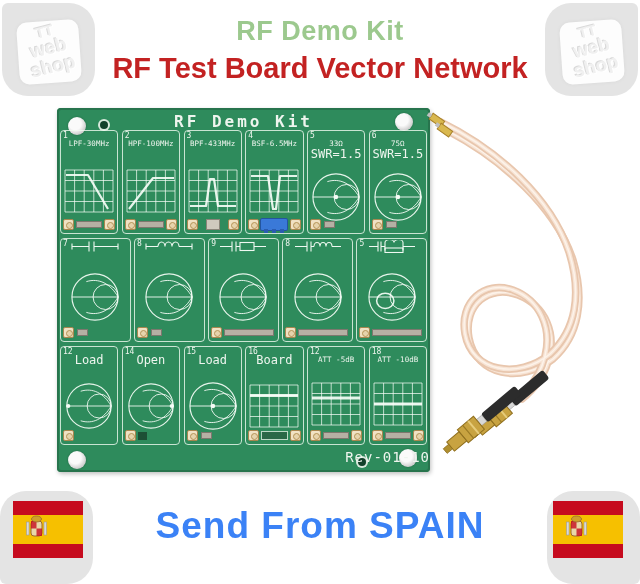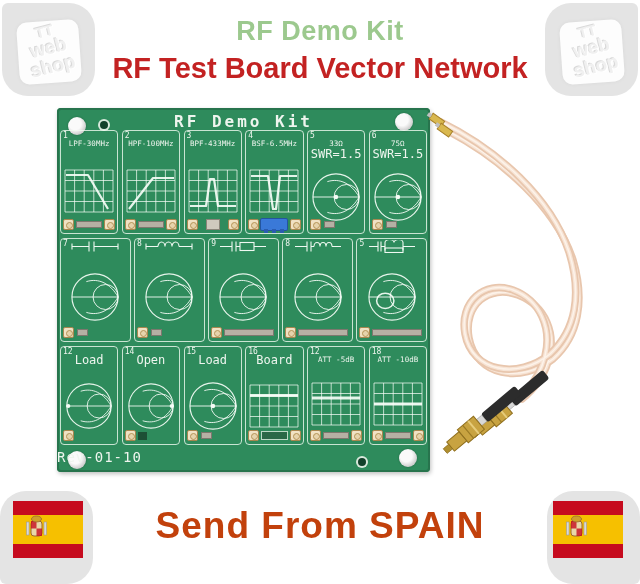--- a/index.html
+++ b/index.html
@@ -20,21 +20,21 @@
   .wm-text .l1{font-size:15px;display:block;}
   .wm-text .l2{font-size:19px;display:block;}
   .wm-text .l3{font-size:19px;display:block;}
 
   
   .title-green{position:absolute;left:0;top:16px;width:100%;text-align:center;
                font-size:27px;font-weight:700;color:#9cc98e;letter-spacing:.5px;}
   .title-red{position:absolute;left:0;top:52px;width:100%;text-align:center;
              font-size:29px;font-weight:700;color:#c32222;}
   .footer-red{position:absolute;left:0;top:505px;width:100%;text-align:center;
-              font-size:37px;font-weight:700;color:#c2410c;letter-spacing:1px;}
+              font-size:37px;font-weight:700;color:#3b82f6;letter-spacing:1px;}
 
   
   .board{position:absolute;left:57px;top:108px;width:373px;height:364px;background:#2e8b5c;
          border-radius:4px;box-shadow:inset 0 0 0 2px #27744d, 1px 2px 4px rgba(0,0,0,.25);
          font-family:"DejaVu Sans Mono",monospace;color:#eef5ee;}
   .board-title{position:absolute;left:0;top:4px;width:100%;text-align:center;
                font-size:16px;font-weight:bold;letter-spacing:3px;}
   .hole{position:absolute;border-radius:50%;}
   .hole.big{width:18px;height:18px;background:radial-gradient(circle at 40% 38%,#fafafa 0 38%,#cfcfcf 70%,#9fb3a6 100%);box-shadow:0 0 2px rgba(0,0,0,.3);}
   .hole.small{width:8px;height:8px;background:#12402a;box-shadow:0 0 0 2px #d9e8dc;}
@@ -56,21 +56,21 @@
               border-radius:50%;background:#e6d3ac;}
   .comp-strip{height:5px;background:#b6b0a4;border:1px solid #7d786e;flex:1 1 auto;margin:0 2px;}
   .comp-square{width:12px;height:9px;background:#cfc9bd;border:1px solid #8b8579;margin:0 auto;}
   .comp-small{width:9px;height:5px;background:#b6b0a4;border:1px solid #7d786e;margin-left:3px;}
   .comp-dark{width:9px;height:8px;background:#1d4f35;margin-left:2px;}
   .comp-bar{height:7px;background:#2a6847;border:1px solid #bcd9c6;flex:1 1 auto;margin:0 2px;}
   .blue-filter{position:relative;width:26px;height:11px;background:#3a79d8;border:1px solid #24559e;
                border-radius:2px;margin:0 auto;}
   .blue-filter::after{content:"";position:absolute;left:3px;top:10px;width:4px;height:4px;background:#2a5cb0;
                box-shadow:8px 0 0 #2a5cb0,16px 0 0 #2a5cb0;}
-  .board-rev{position:absolute;left:0;top:341px;width:100%;text-align:left;font-size:14px;letter-spacing:1px;}
+  .board-rev{position:absolute;left:0;top:341px;width:100%;text-align:right;font-size:14px;letter-spacing:1px;}
 
   
   .flag{position:absolute;}
   .flag.left{left:13px;top:501px;}
   .flag.right{left:553px;top:501px;}
 
   .cables{position:absolute;left:0;top:0;pointer-events:none;}
 </style>
 </head>
 <body>

